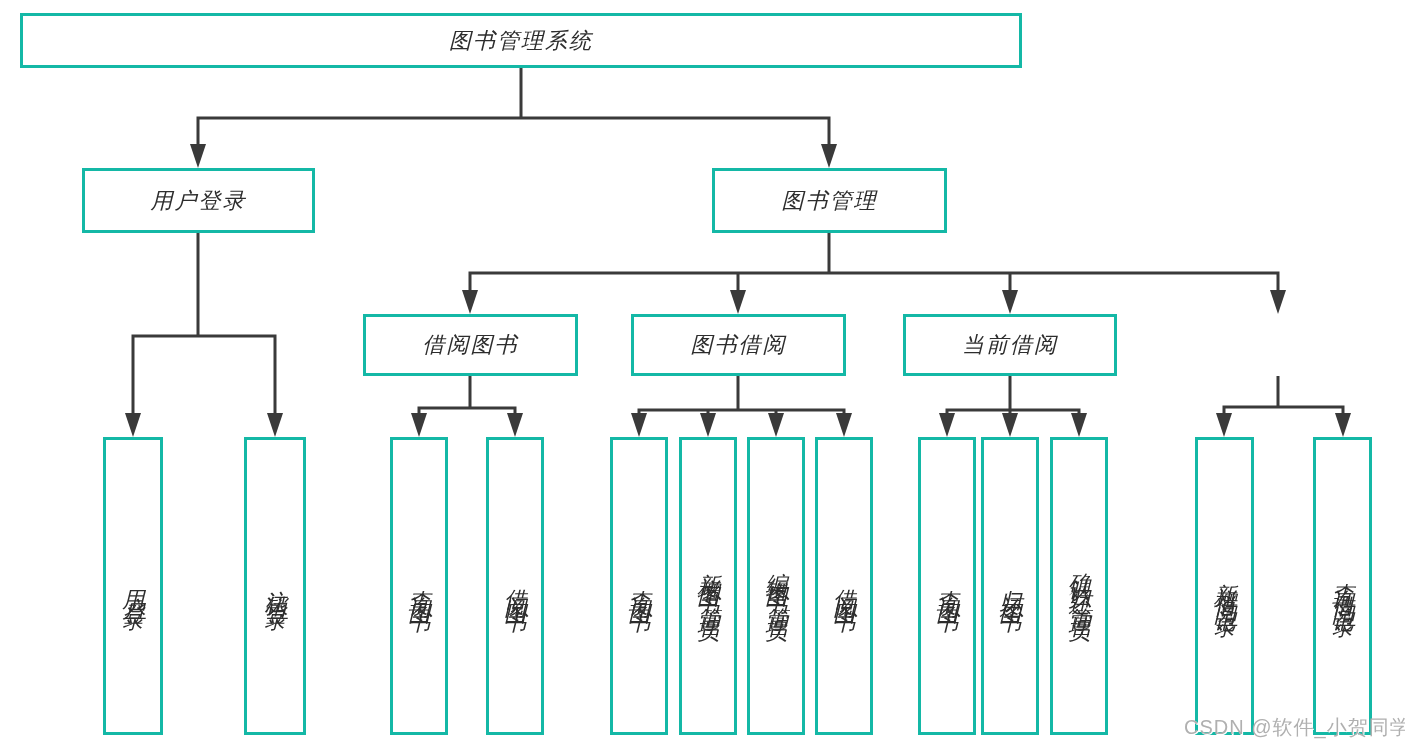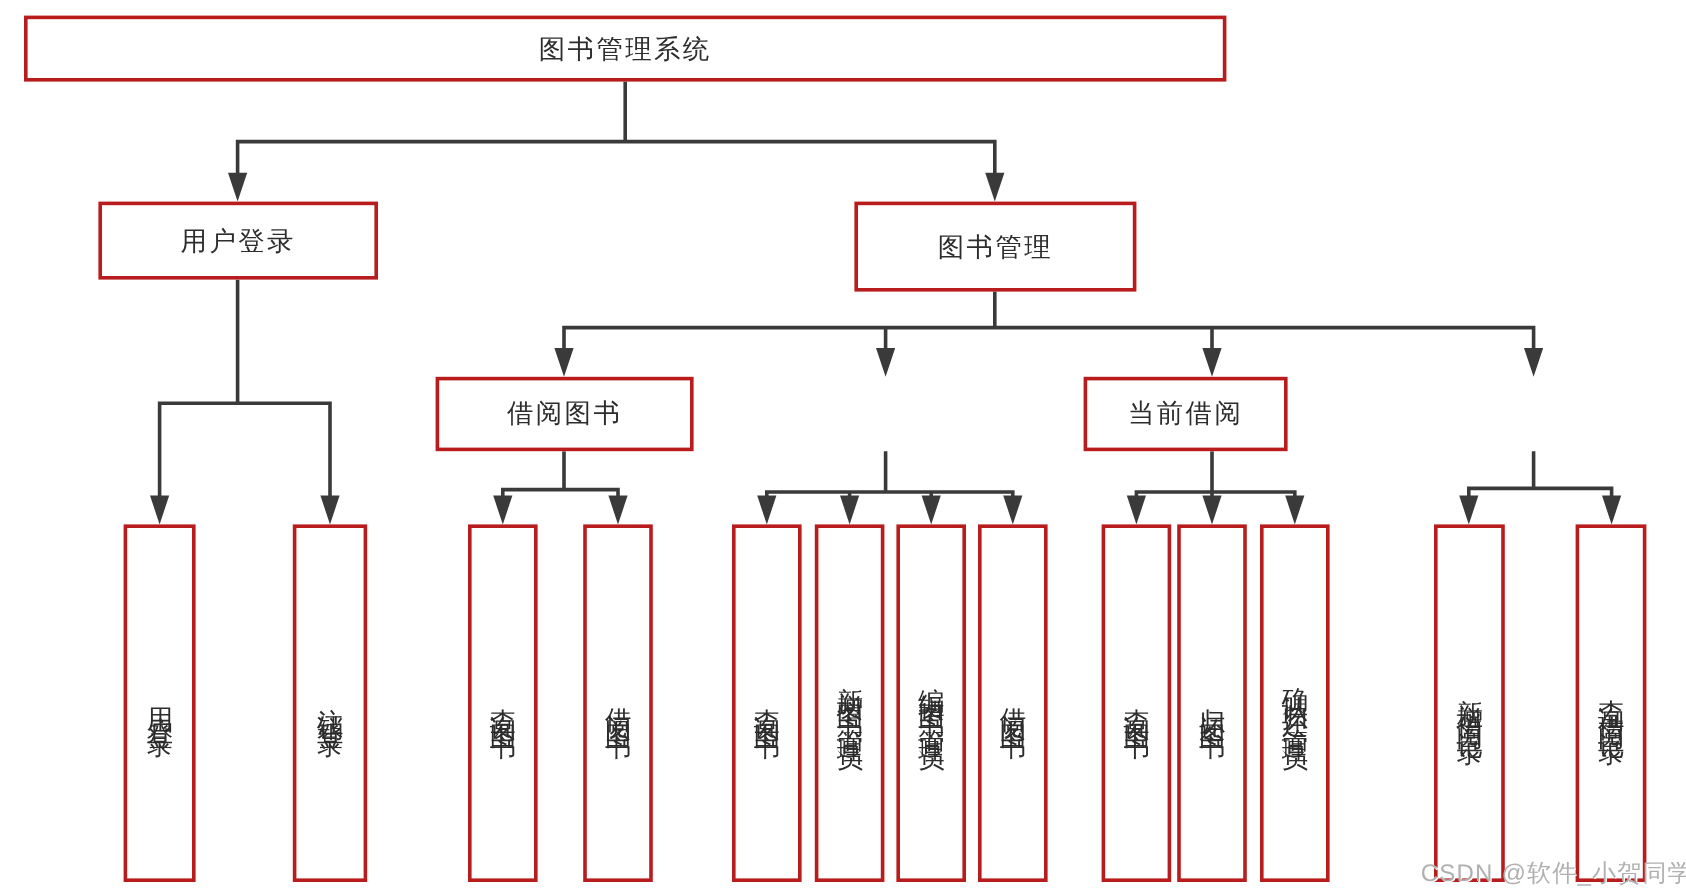--- a/index.html
+++ b/index.html
@@ -18,28 +18,29 @@
   .links {
     position: absolute;
     left: 0;
     top: 0;
     pointer-events: none;
   }
   .box {
     position: absolute;
     box-sizing: border-box;
     background: #ffffff;
-    border: 3px solid #b91c1c;
+    border: 3px solid #14b8a6;
     display: flex;
     align-items: center;
     justify-content: center;
     color: #2d2d2d;
     font-size: 22px;
     letter-spacing: 2px;
     white-space: nowrap;
+    font-style: italic;
   }
   .box.v span {
     writing-mode: vertical-rl;
     text-orientation: mixed;
     letter-spacing: 7px;
     line-height: 1.2;
   }
   .watermark {
     position: absolute;
     left: 1184px;
@@ -100,28 +101,31 @@
     </g>
   </svg>
 
   <div class="box" style="left:20px; top:13px; width:1002px; height:55px;">
     <span>图书管理系统</span>
   </div>
 
   <div class="box" style="left:82px; top:168px; width:233px; height:65px;">
     <span>用户登录</span>
   </div>
-  <div class="box" style="left:712px; top:168px; width:235px; height:75px;">
+  <div class="box" style="left:712px; top:168px; width:235px; height:65px;">
     <span>图书管理</span>
   </div>
 
   <div class="box" style="left:363px; top:314px; width:215px; height:62px;">
     <span>借阅图书</span>
   </div>
-  <div class="box" style="left:903px; top:314px; width:170px; height:62px;">
+  <div class="box" style="left:631px; top:314px; width:215px; height:62px;">
+    <span>图书借阅</span>
+  </div>
+  <div class="box" style="left:903px; top:314px; width:214px; height:62px;">
     <span>当前借阅</span>
   </div>
 
   <div class="box v" style="left:103px; top:437px; width:60px; height:298px;">
     <span>用户登录</span>
   </div>
   <div class="box v" style="left:244px; top:437px; width:62px; height:298px;">
     <span>注销登录</span>
   </div>
 

